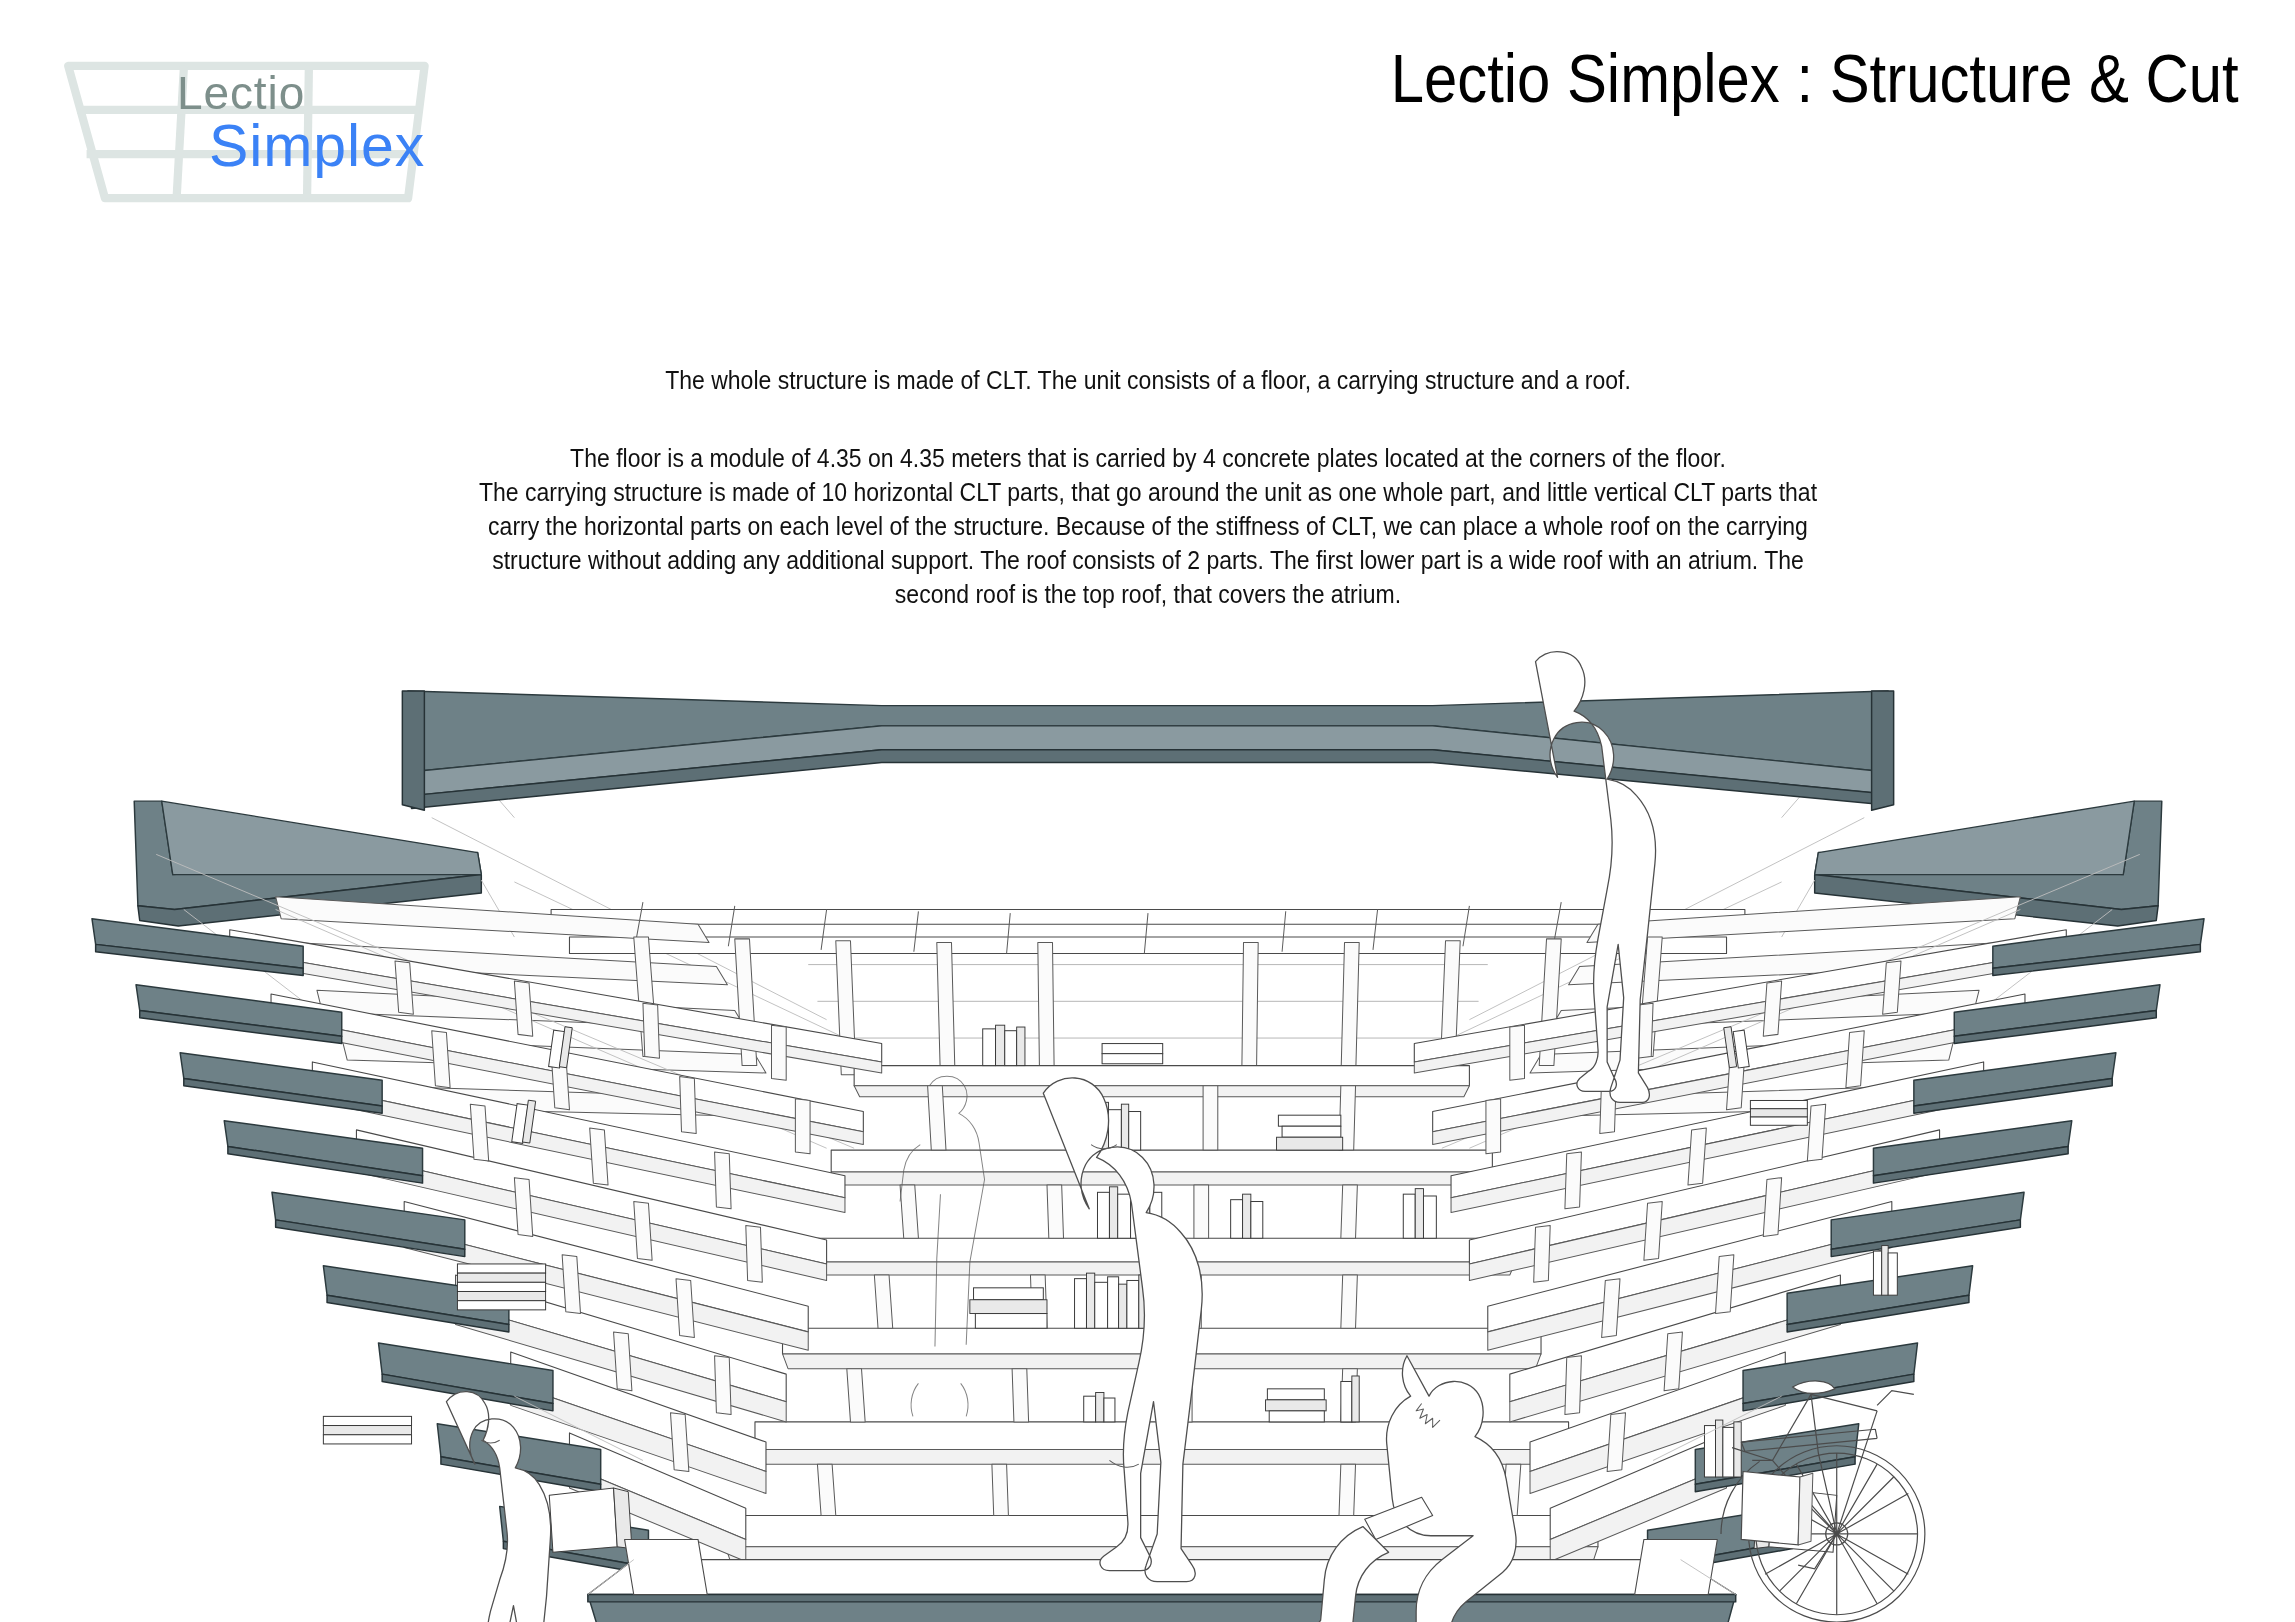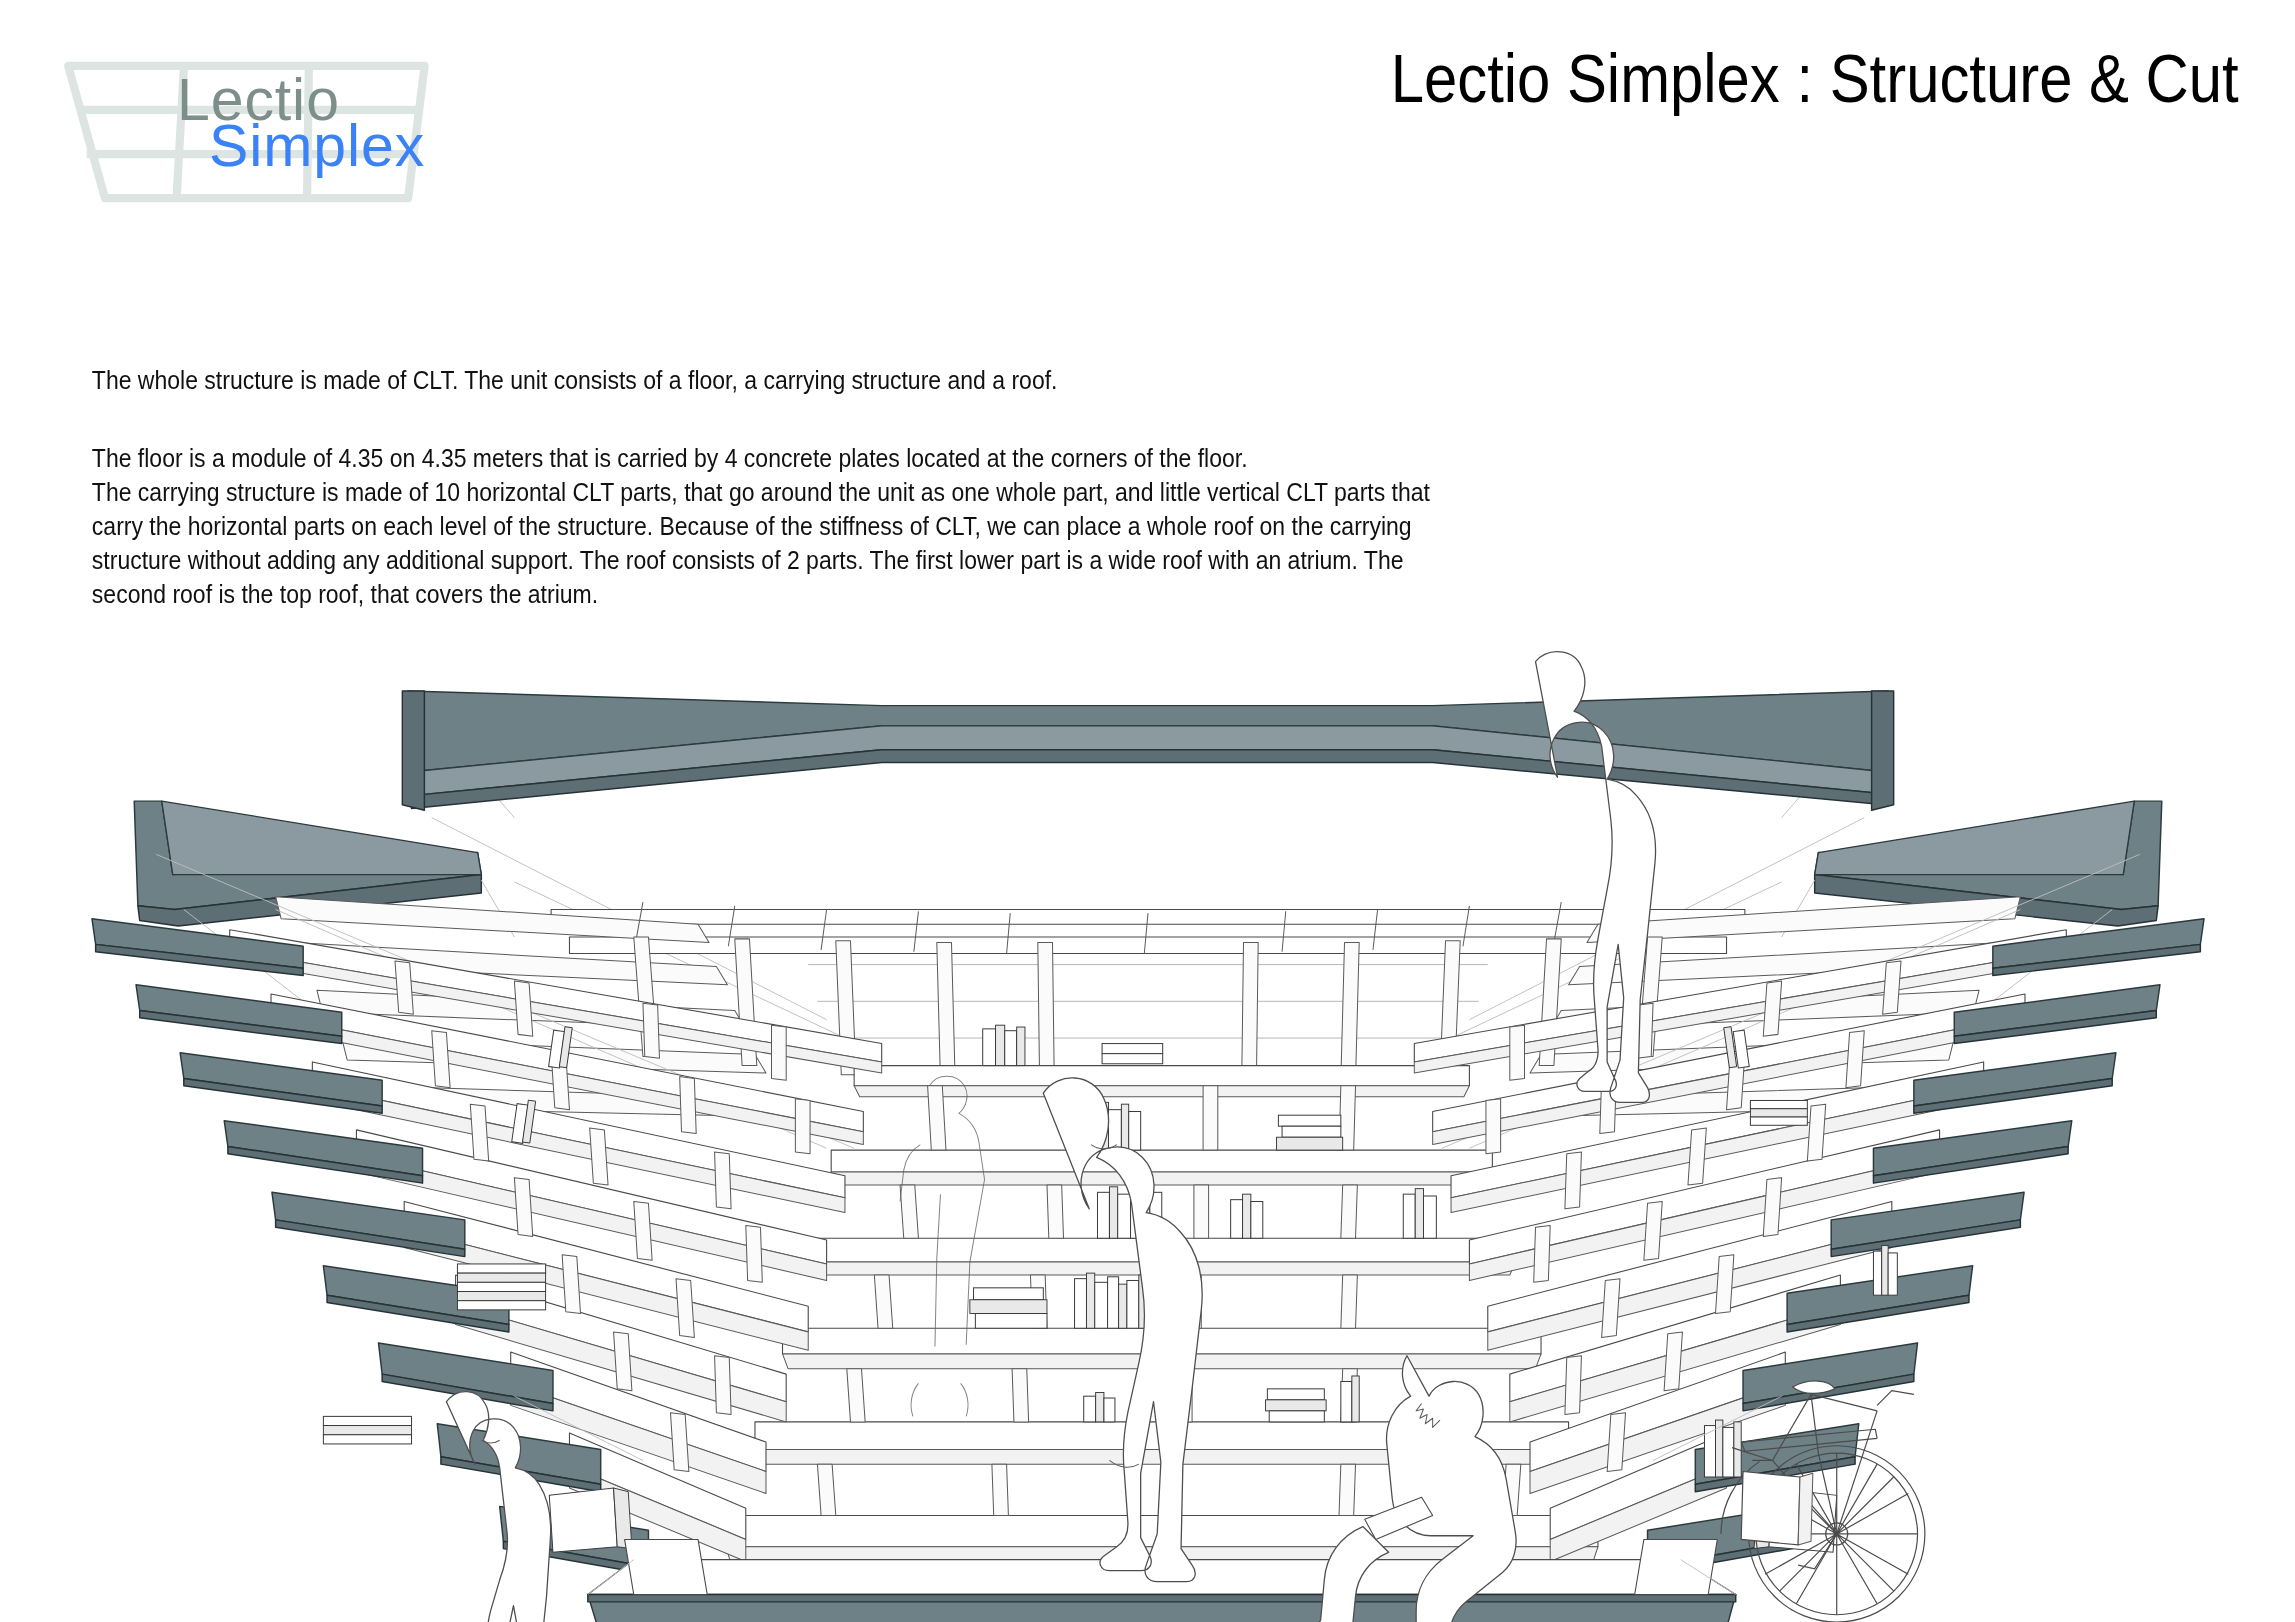--- a/index.html
+++ b/index.html
@@ -10,21 +10,21 @@
     color:#1a1a1a;
   }
   .sheet{position:absolute;inset:0;background:#fff;}
 
   
   #logo-block{position:absolute;left:48px;top:40px;width:395px;height:184px;}
   #logo-block svg{position:absolute;left:0;top:0;}
   .logo-text{position:absolute;left:0;top:0;width:100%;height:100%;}
   .logo-lectio{
     position:absolute;left:129px;top:26px;
-    font-size:59px;letter-spacing:0.9px;color:#7d8f8b;font-weight:400;
+    font-size:46px;letter-spacing:0.9px;color:#7d8f8b;font-weight:400;
     font-family:"Liberation Sans","DejaVu Sans",sans-serif;
   }
   .logo-simplex{
     position:absolute;left:161px;top:72px;
     font-size:59px;letter-spacing:0.9px;color:#3b82f6;font-weight:400;
     font-family:"Liberation Sans","DejaVu Sans",sans-serif;
   }
 
   
   #board-title{
@@ -32,20 +32,21 @@
     font-size:68px;line-height:1;
     font-family:"Liberation Sans Narrow","Liberation Sans","DejaVu Sans Condensed",sans-serif;
     font-stretch:condensed;
     transform:scaleX(.88);transform-origin:100% 0;
     color:#000;white-space:nowrap;font-weight:400;
   }
 
   
   #description{
     position:absolute;left:0;right:0;top:363px;
+    text-align:center;
     font-family:"Liberation Sans Narrow","Liberation Sans","DejaVu Sans",sans-serif;
     font-stretch:condensed;
     color:#111;
   }
   #description .para{
     font-size:25px;line-height:34px;
     transform:scaleX(.92);
   }
   #description .para.p1{margin-bottom:44px;}
   #description .para .ln{display:block;}

